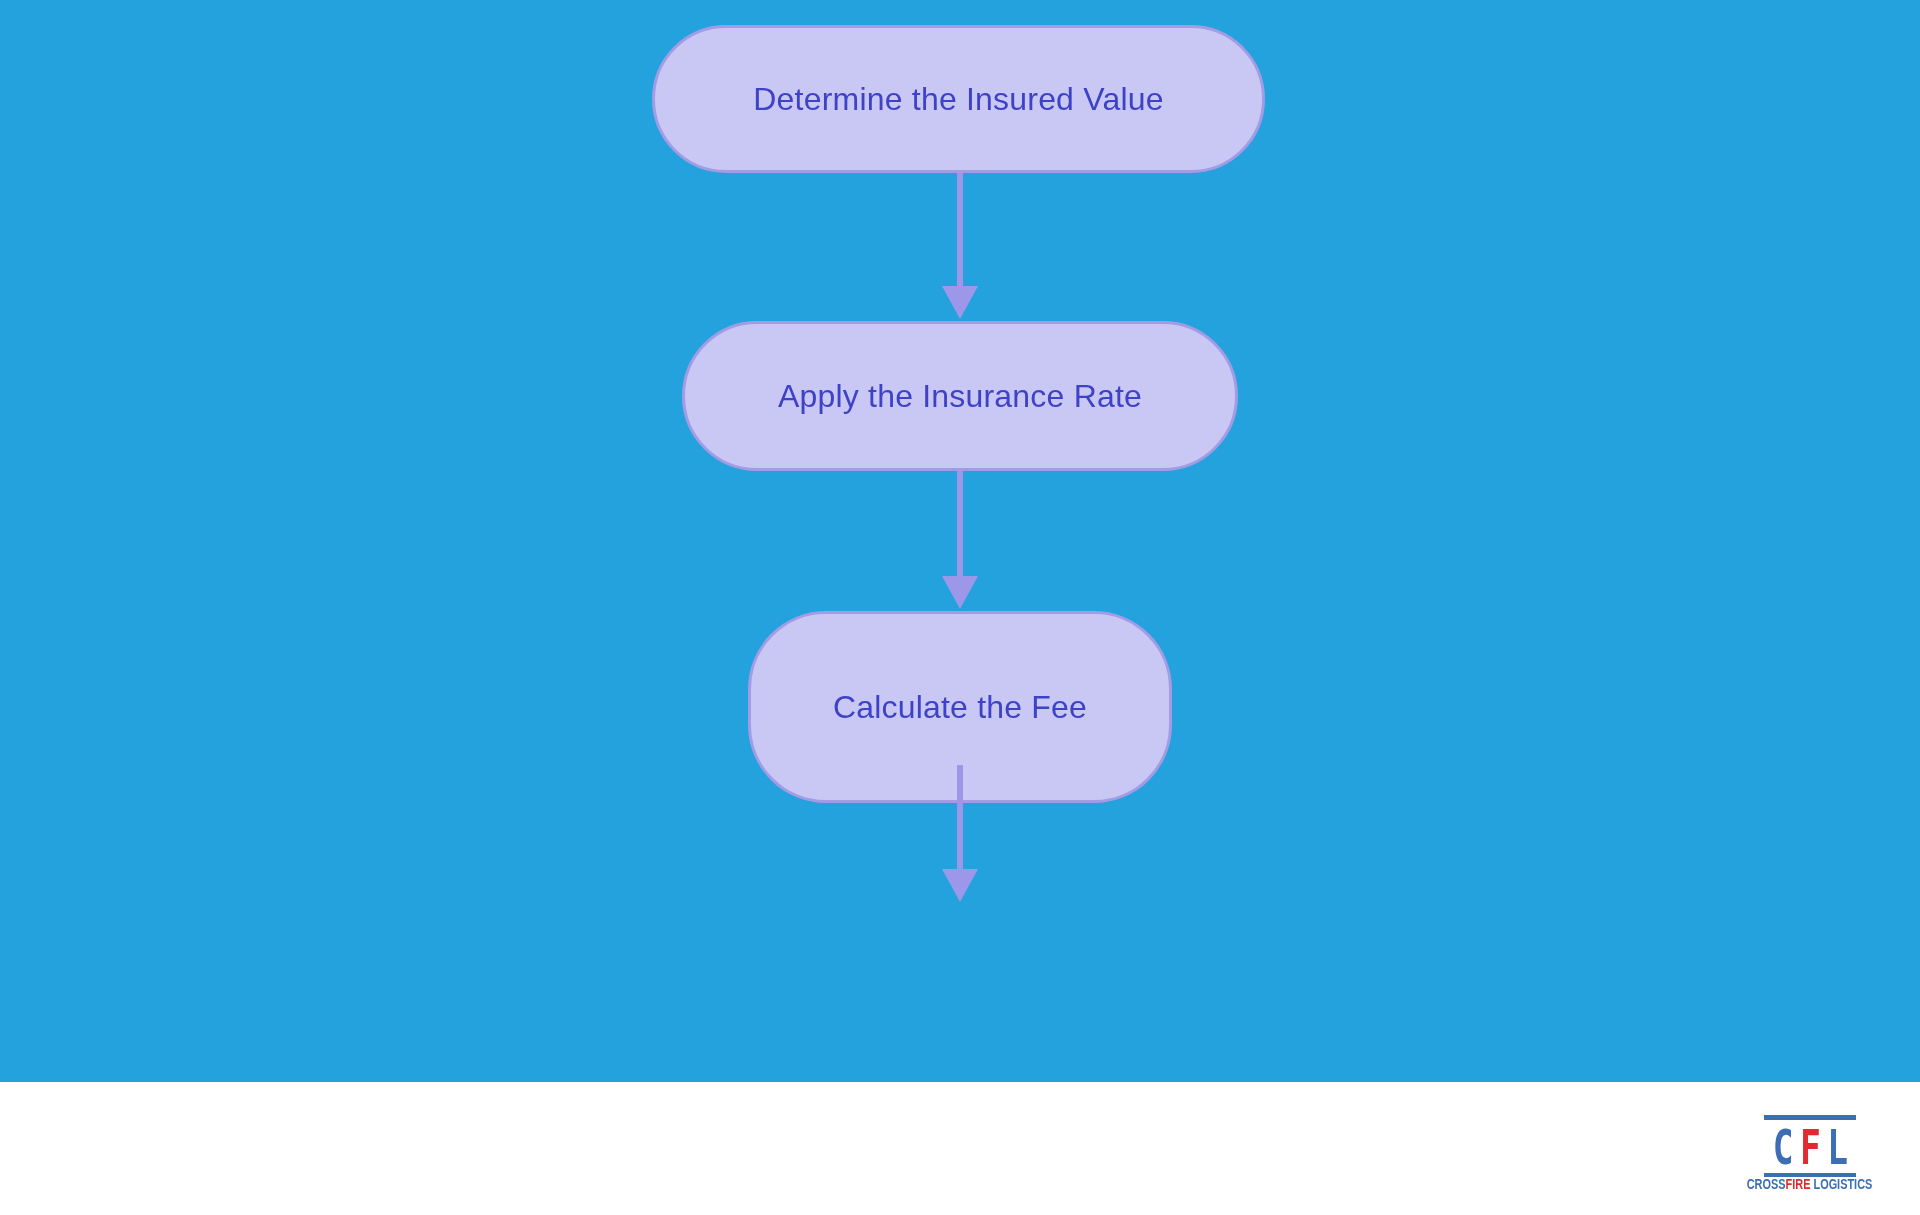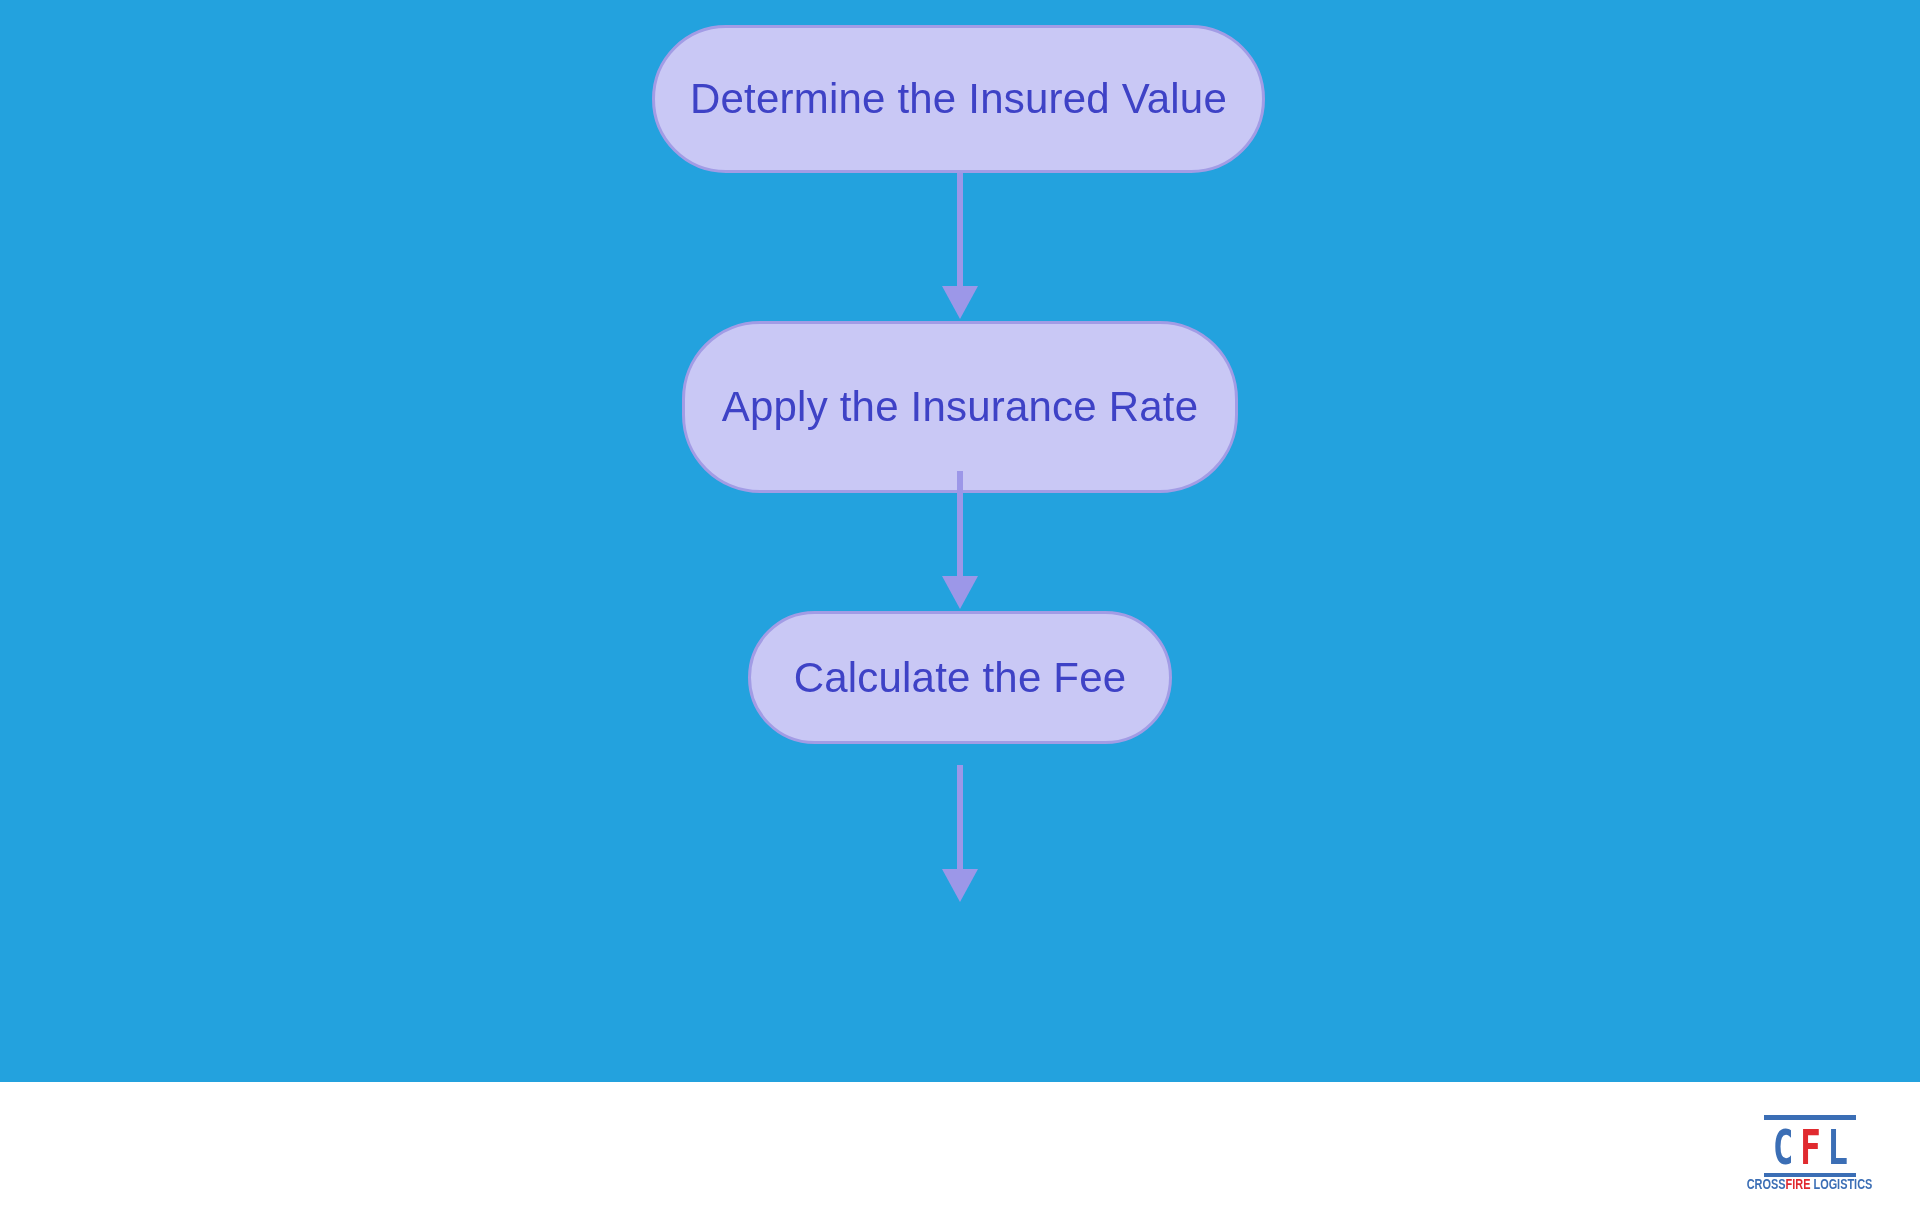--- a/index.html
+++ b/index.html
@@ -28,27 +28,27 @@
 
   .node{
     position:absolute;
     display:flex;align-items:center;justify-content:center;
     background:var(--node_fill);
     border:3px solid var(--node_border);
     border-radius:78px;
   }
   .node span{
     color:var(--node_text);
-    font-size:42px;
+    font-size:32px;
     letter-spacing:0.2px;
     white-space:nowrap;
   }
   .node-1{left:652px;top:25px;width:613px;height:148px;}
-  .node-2{left:682px;top:321px;width:556px;height:172px;align-items:center;}
-  .node-3{left:748px;top:611px;width:424px;height:133px;}
+  .node-2{left:682px;top:321px;width:556px;height:150px;align-items:center;}
+  .node-3{left:748px;top:611px;width:424px;height:192px;}
   .node-4{left:684px;top:903px;width:552px;height:154px;}
 
   .arrow{
     position:absolute;
     width:36px;
     display:flex;flex-direction:column;align-items:center;
   }
   .arrow-line{
     width:6px;flex:1;
     background:var(--arrow);

